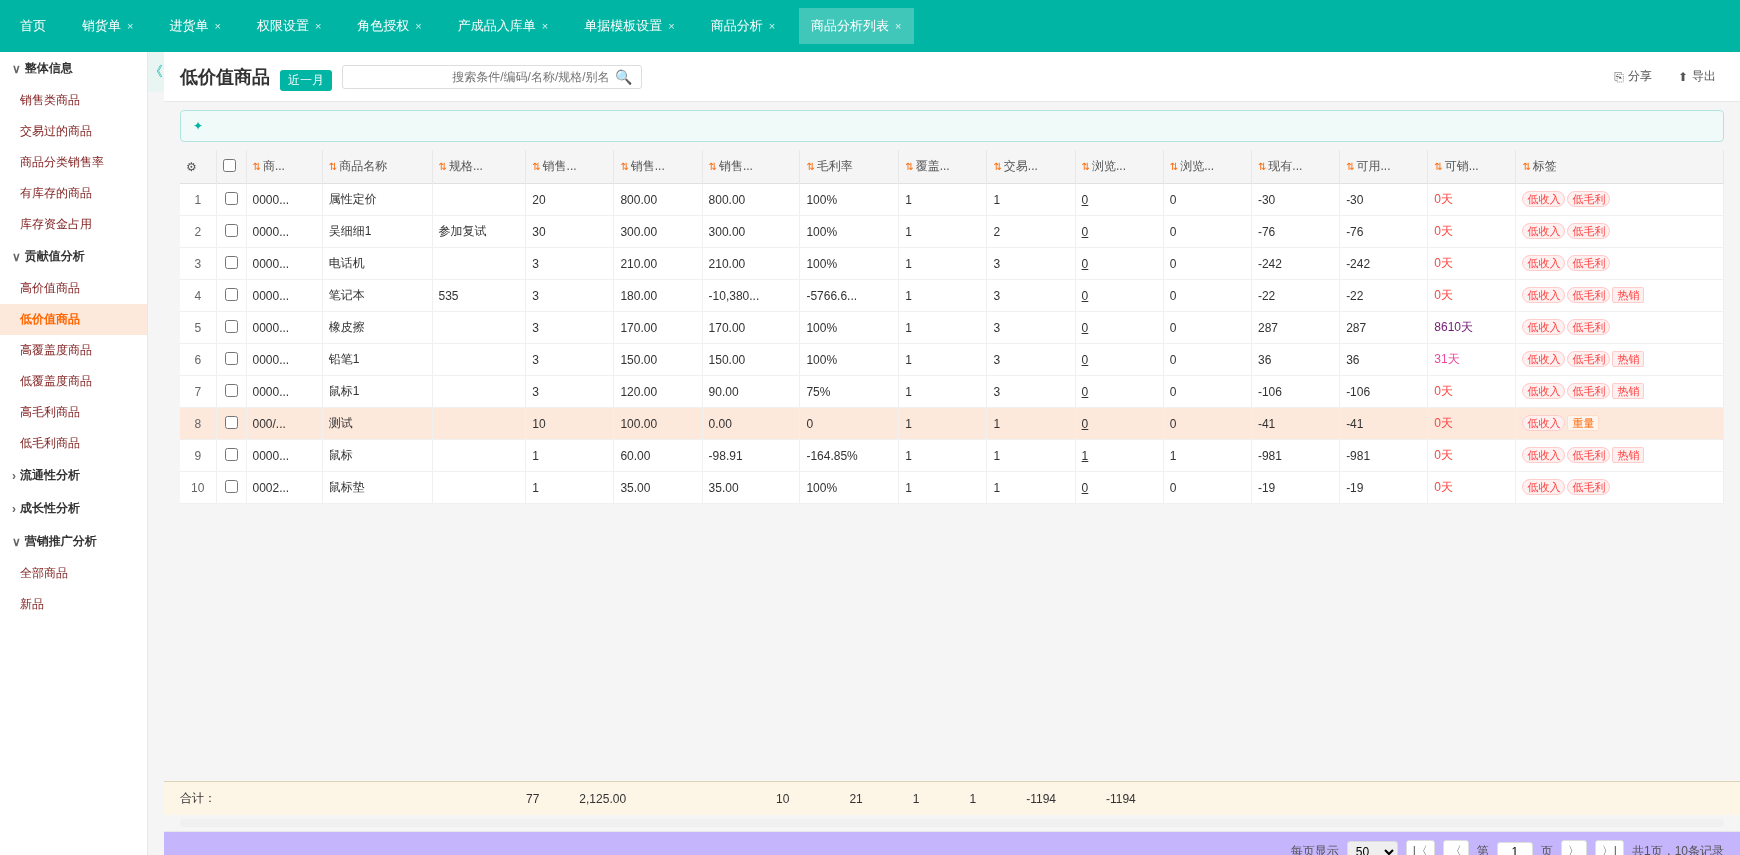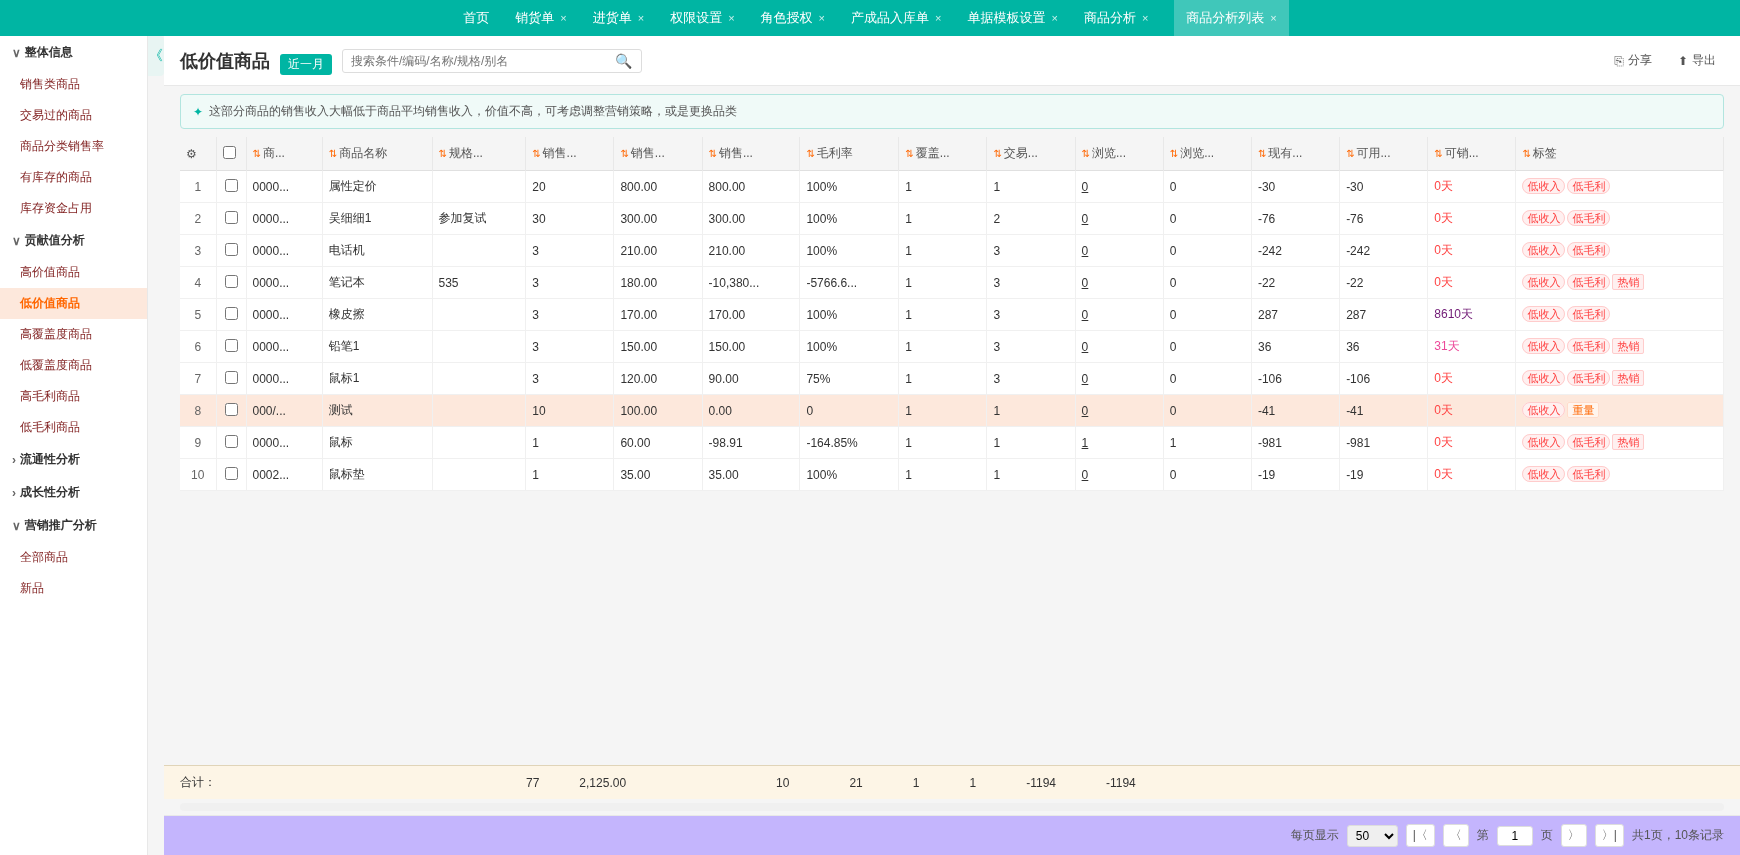--- a/index.html
+++ b/index.html
@@ -1,38 +1,37 @@
 <!DOCTYPE html>
 <html><head>
   <meta charset="utf-8">
   <style>
     * { box-sizing: border-box; margin: 0; padding: 0; font-family: 'Microsoft YaHei', Arial, sans-serif; font-size: 12px; }
     body { background: #f5f5f5; overflow: hidden; }
 
     
     .top-nav {
       background: #00b5a3;
-      height: 36px;
+      height: 52px;
       display: flex;
       align-items: center;
       padding: 0 8px;
-      gap: 2px;
-      justify-content: center;
+      gap: 12px;
     }
     .nav-item {
       color: #fff;
       padding: 0 12px;
       height: 36px;
       display: flex;
       align-items: center;
       cursor: pointer;
       white-space: nowrap;
       font-size: 13px;
     }
-    .nav-item.active { background: rgba(255,255,255,0.25); margin-left: 12px; }
+    .nav-item.active { background: rgba(255,255,255,0.25); }
     .nav-item .close-x {
       margin-left: 6px;
       font-size: 11px;
       opacity: 0.8;
     }
 
     
     .main-layout {
       display: flex;
       height: calc(100vh - 36px);
@@ -104,20 +103,21 @@
       gap: 6px;
       flex: 1;
       max-width: 300px;
     }
     .search-box input {
       border: none;
       outline: none;
       font-size: 12px;
       color: #999;
       width: 100%;
+      text-align: right;
     }
     .search-icon { color: #ff6600; font-size: 14px; cursor: pointer; }
     .header-actions {
       margin-left: auto;
       display: flex;
       gap: 10px;
       align-items: center;
     }
     .action-btn {
       display: flex;
@@ -323,21 +323,20 @@
         </div>
         <div class="action-btn">
           <span>⬆</span>
           <span>导出</span>
         </div>
       </div>
     </div>
 
     <div class="alert-banner">
       <span class="alert-icon">✦</span>
-      <span>这部分商品的销售收入大幅低于商品平均销售收入，价值不高，可考虑调整营销策略，或是更换品类</span>
     </div>
 
     <div class="table-container">
       <table>
         <thead>
           <tr>
             <th>⚙</th>
             <th><input type="checkbox" style=""></th>
             <th><span class="sort-icon">⇅</span>商...</th>
             <th><span class="sort-icon">⇅</span>商品名称</th>

